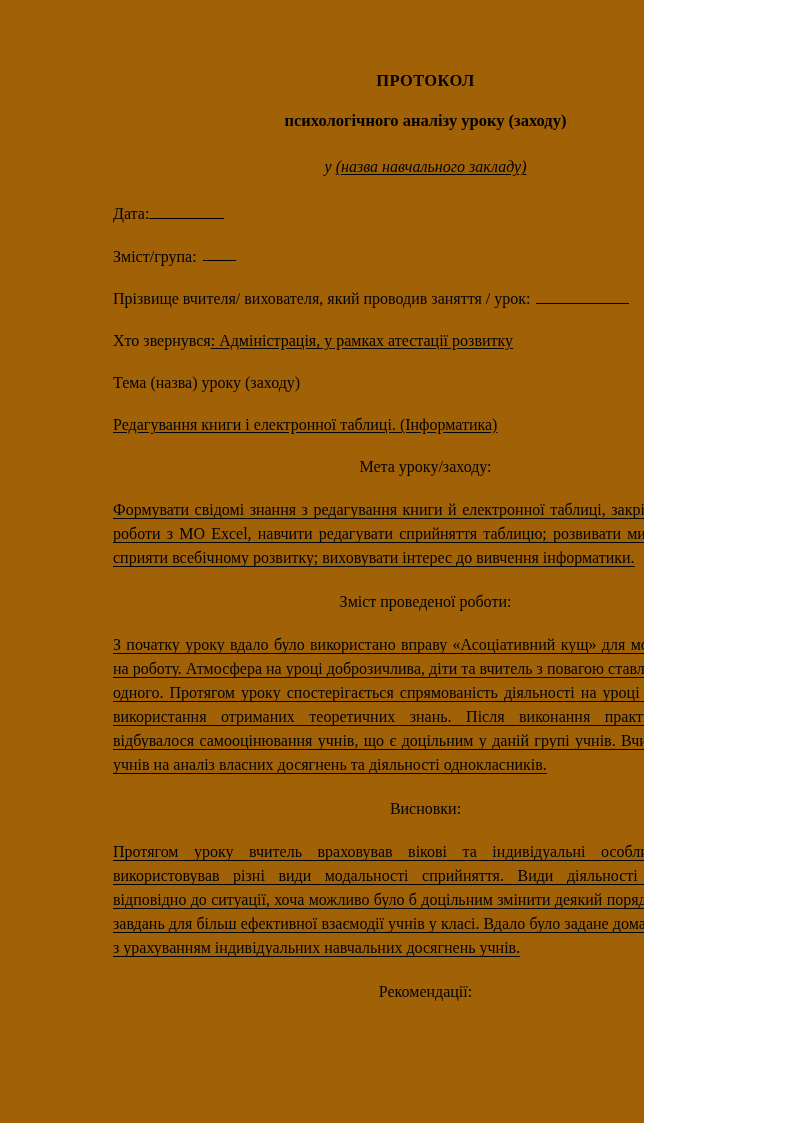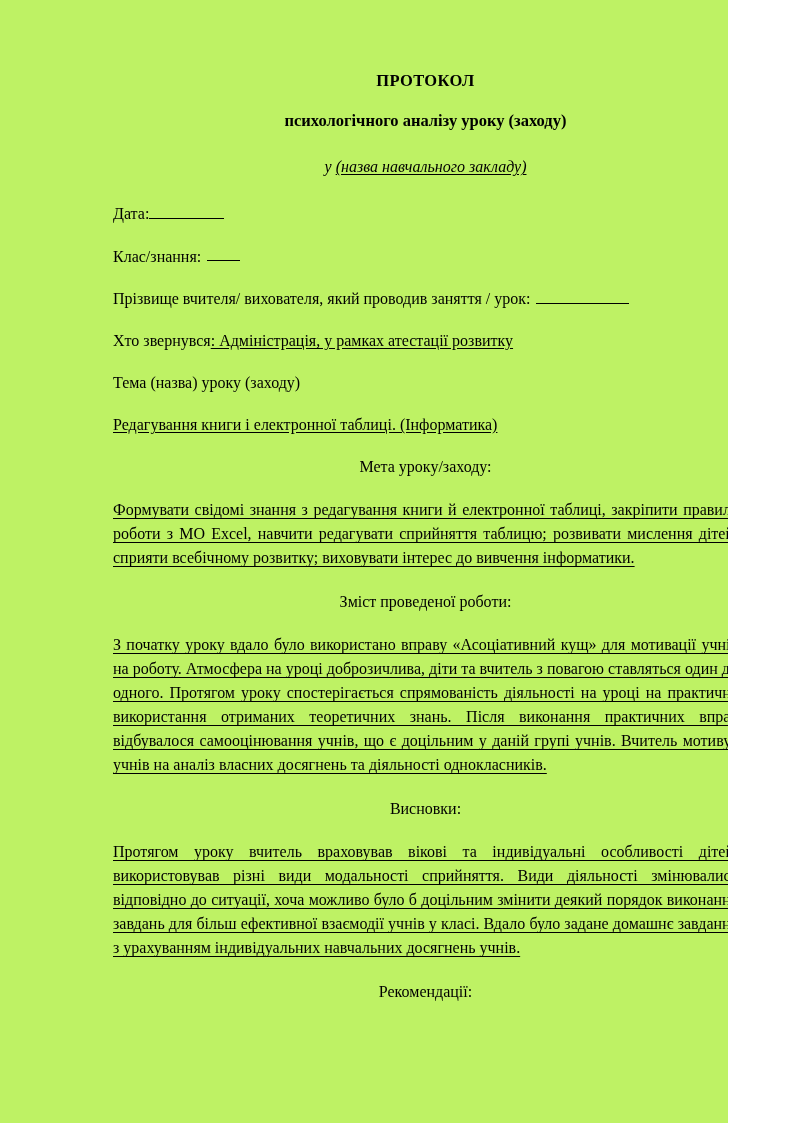--- a/index.html
+++ b/index.html
@@ -11,26 +11,26 @@
   body {
     width: 794px;
     height: 1123px;
     font-family: "Liberation Serif", "DejaVu Serif", serif;
     color: #000000;
     -webkit-font-smoothing: antialiased;
   }
 
   .page {
     position: relative;
-    width: 728px;
+    width: 644px;
     height: 1123px;
     box-sizing: border-box;
     padding: 0;
     overflow: hidden;
-    background: #bef264;
+    background: #a16207;
   }
 
   .content {
     position: absolute;
     left: 113px;
     top: 72px;
     width: 625px;
   }
 
   
@@ -121,21 +121,21 @@
 
     <p class="title-place">
       <span>у </span><span class="u">(назва навчального закладу)</span>
     </p>
 
     <p class="field-line">
       <span>Дата:</span><span class="blank blank-date"></span>
     </p>
 
     <p class="field-line">
-      <span>Клас/знання:</span><span class="blank blank-group"></span>
+      <span>Зміст/група:</span><span class="blank blank-group"></span>
     </p>
 
     <p class="field-line">
       <span>Прізвище вчителя/ вихователя, який проводив заняття / урок:</span><span class="blank blank-teacher"></span>
     </p>
 
     <p class="plain-line">
       <span>Хто звернувся</span><span class="u">: Адміністрація, у рамках атестації розвитку</span>
     </p>
 

